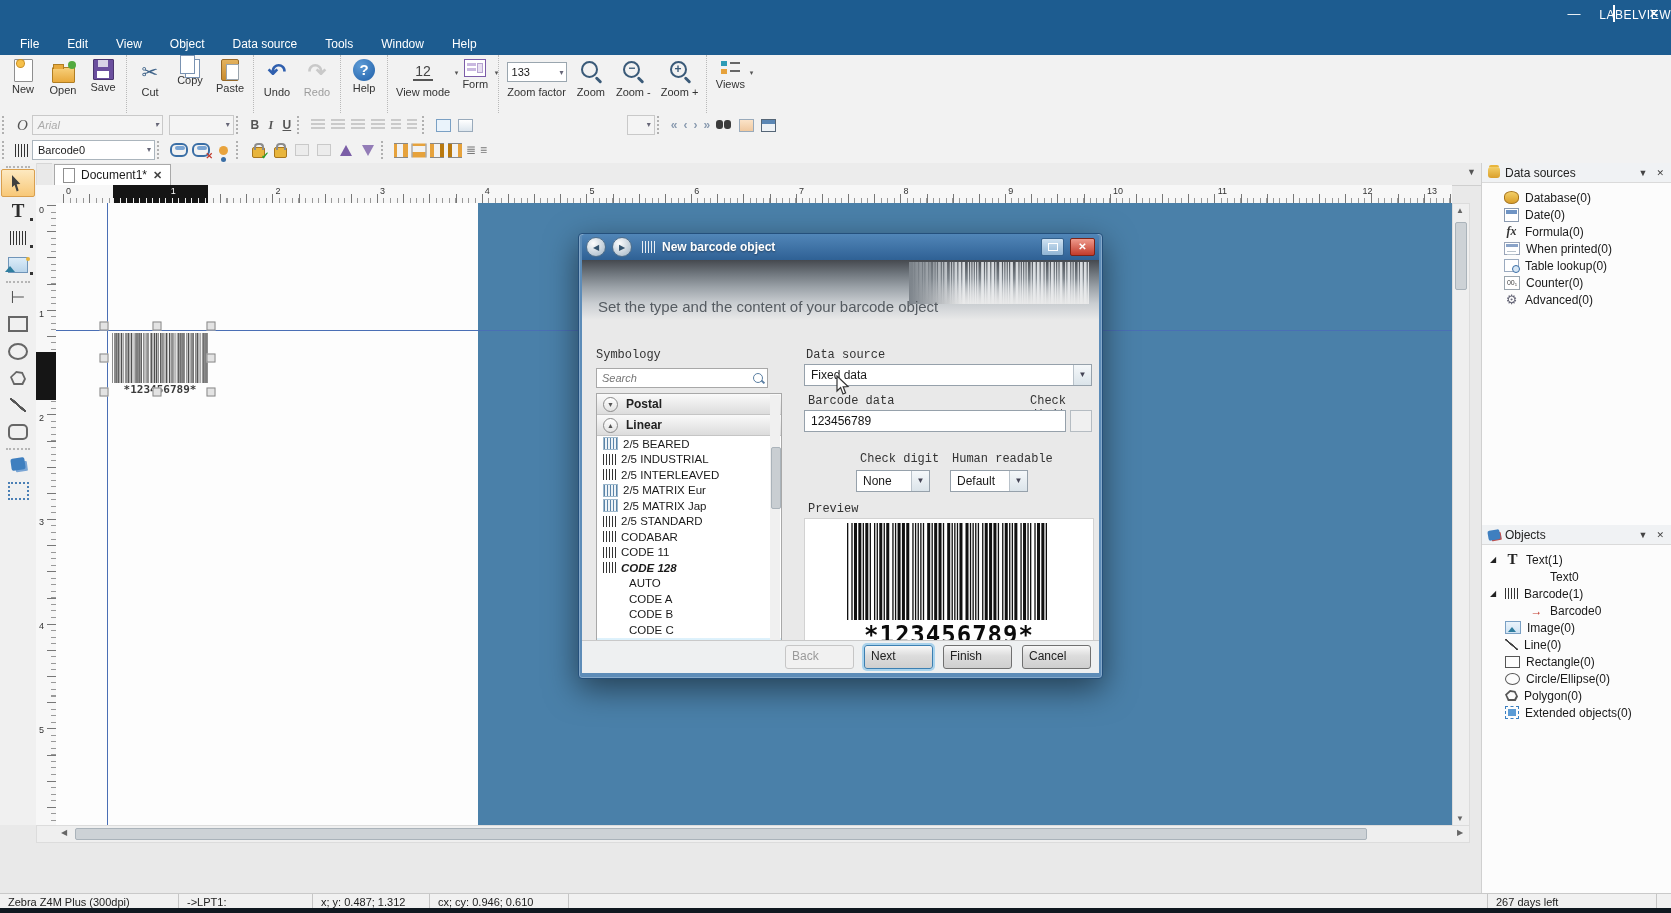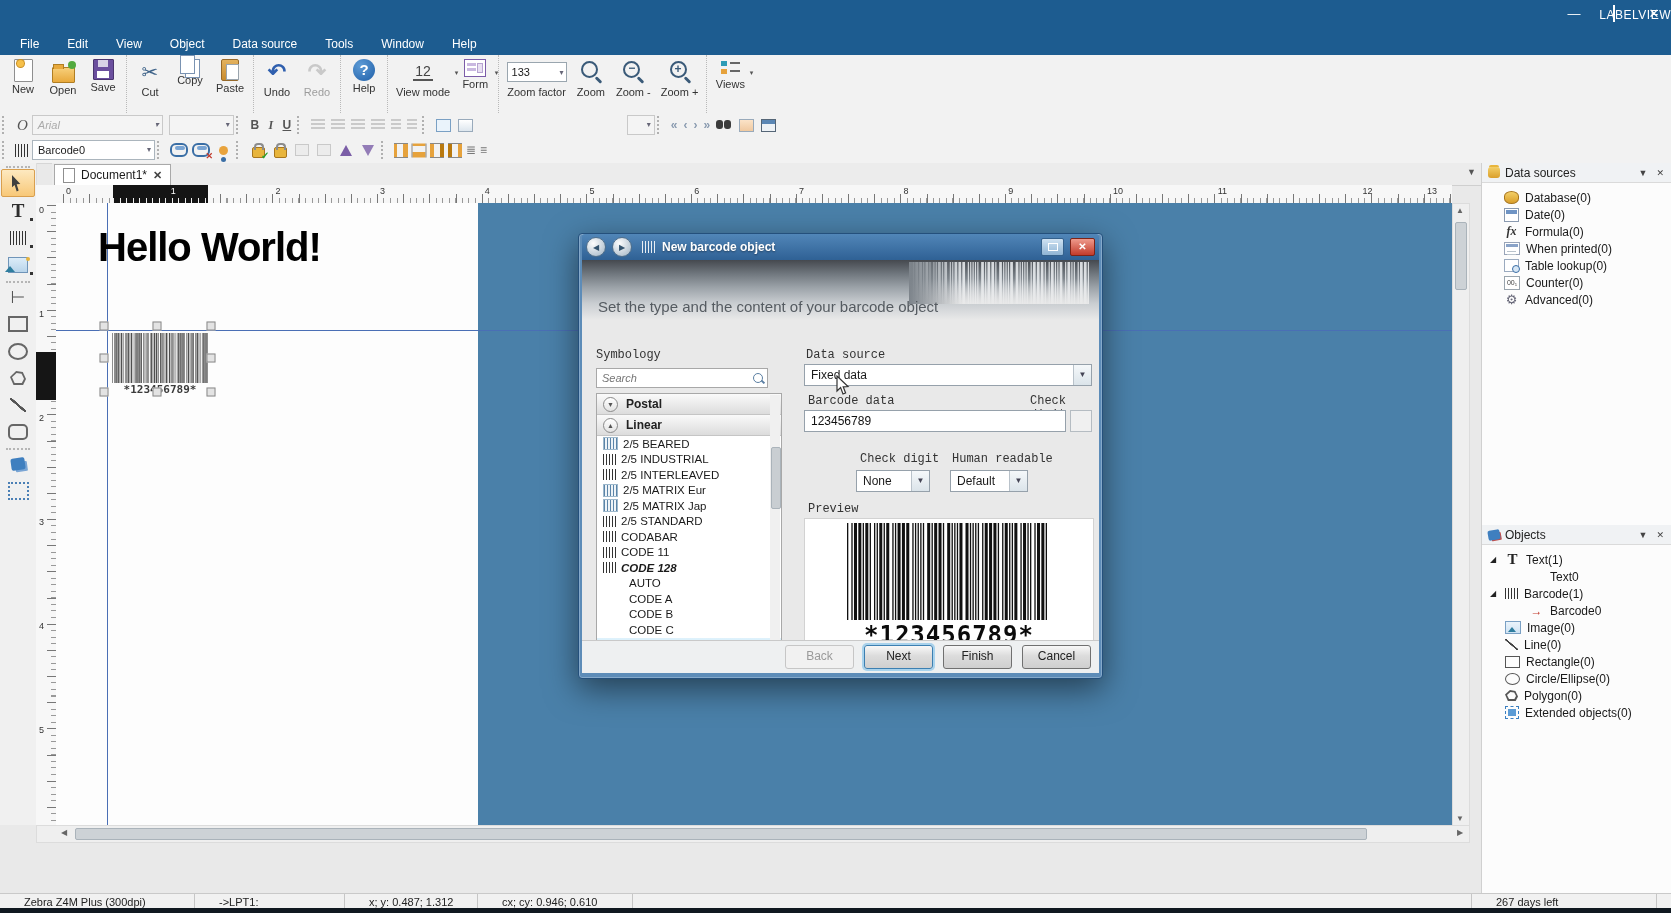--- a/index.html
+++ b/index.html
@@ -180,21 +180,21 @@
   .i-line{width:13px;height:11px;background:linear-gradient(to top right,transparent 44%,#444 46% 54%,transparent 56%);}
   .i-rectangle{width:13px;height:10px;border:1.5px solid #555;}
   .i-ellipse{width:13px;height:10px;border:1.5px solid #555;border-radius:50%;}
   .i-polygon{width:13px;height:11px;background:#555;clip-path:polygon(22% 100%,0 42%,38% 0,80% 8%,100% 58%,82% 100%);}
   .i-polygon::before{content:"";position:absolute;inset:2px;background:#fcfcfc;clip-path:polygon(22% 100%,0 42%,38% 0,80% 8%,100% 58%,82% 100%);}
   .i-extended{width:12px;height:11px;border:1px dashed #3a7fc1;}
   .i-extended::before{content:"";position:absolute;inset:2px;background:#5b9bd5;}
   .i-red-arrow::before{content:"→";color:#c0392b;font-weight:bold;font-size:12px;}
   
   .statusbar{left:0;top:893px;width:1671px;height:15px;background:#f1f1f1;border-top:1px solid #c9c9c9;display:flex;align-items:center;font-size:11px;color:#222;}
-  .sseg{height:100%;display:flex;align-items:center;border-right:1px solid #c6c6c6;padding-left:24px;}
+  .sseg{height:100%;display:flex;align-items:center;border-right:1px solid #c6c6c6;padding-left:8px;}
   .bstrip{left:0;top:908px;width:1671px;height:5px;background:#101820;}
   
   .dlg{left:578px;top:233px;width:525px;height:446px;background:#5d8cb8;border:1px solid #24507c;border-radius:4px;
        box-shadow:0 10px 32px rgba(0,0,0,.5),0 0 0 1px rgba(255,255,255,.25) inset;padding:0 3px 3px 3px;box-sizing:border-box;z-index:10;}
   .dlg-title{height:26px;display:flex;align-items:center;gap:6px;padding:0 4px;background:linear-gradient(#5186b8,#2f6195);border-radius:3px 3px 0 0;color:#fff;}
   .navball{width:18px;height:18px;border-radius:50%;background:radial-gradient(circle at 35% 30%,#fdfdfd,#9fb3c4);border:1px solid #51708c;color:#33536e;font-size:8px;display:flex;align-items:center;justify-content:center;}
   .dlg-bc-ico{width:14px;height:12px;background:repeating-linear-gradient(90deg,#e8eef4 0 1px,transparent 1px 3px);margin-left:4px;}
   .dlg-title-text{flex:1;font-size:12px;font-weight:bold;text-shadow:0 1px 2px rgba(0,0,0,.4);}
   .dlg-max{width:21px;height:16px;border-radius:2px;background:linear-gradient(#cfe2f2,#8fb4d4);border:1px solid #35618c;position:relative;}
   .dlg-max::before{content:"";position:absolute;left:6px;top:4px;width:8px;height:6px;border:1.5px solid #fff;}
@@ -222,21 +222,21 @@
   .symscroll .thumb{position:absolute;left:1px;top:52px;width:8px;height:60px;background:#c9ced2;border:1px solid #aab3ba;border-radius:2px;}
   .dcombo{position:absolute;height:22px;background:#fff;border:1px solid #96a1ab;box-sizing:border-box;font-size:12px;color:#1a1a1a;line-height:20px;padding-left:6px;}
   .dcombo .arr{position:absolute;right:0;top:0;width:17px;height:100%;border-left:1px solid #b9c2ca;background:linear-gradient(#f5f8fa,#dbe4ea);text-align:center;font-size:8px;color:#445;line-height:20px;}
   .dinput{position:absolute;height:22px;background:#fff;border:1px solid #96a1ab;box-sizing:border-box;}
   .dinput input{width:100%;height:100%;border:none;outline:none;font-size:12px;padding:0 6px;box-sizing:border-box;background:transparent;font-family:"Liberation Sans",sans-serif;color:#111;}
   .cd-box{position:absolute;width:22px;height:22px;background:#f0f0f0;border:1px solid #b5bcc2;box-sizing:border-box;}
   .preview-box{position:absolute;left:222px;top:258px;width:288px;height:145px;background:#fff;border:1px solid #d2d2d2;}
   .pv-bars{position:absolute;left:42px;top:4px;width:200px;height:97px;color:#111;}
   .pv-text{position:absolute;left:0;right:0;top:102px;text-align:center;font-family:"DejaVu Sans Mono",monospace;font-weight:bold;font-size:24px;letter-spacing:1px;color:#0b0b0b;}
   .dlg-footer{position:absolute;left:0;bottom:0;width:100%;height:33px;background:#eef0f1;border-top:1px solid #c9c9c9;display:flex;align-items:center;justify-content:flex-end;gap:10px;padding-right:8px;box-sizing:border-box;}
-  .dbtn{min-width:55px;height:22px;border-radius:3px;border:1px solid #707070;background:linear-gradient(#f8f8f8,#dcdcdc 45%,#cfcfcf);font-size:12px;color:#222;text-align:center;line-height:20px;padding:0 6px;}
+  .dbtn{min-width:55px;height:22px;border-radius:3px;border:1px solid #707070;background:linear-gradient(#f8f8f8,#dcdcdc 45%,#cfcfcf);font-size:12px;color:#222;line-height:20px;padding:0 6px;}
   .dbtn.f-disabled{color:#9a9a9a;background:#f1f1f1;border-color:#c6c6c6;opacity:1;filter:none;}
   .dbtn.f-default{box-shadow:0 0 0 2px #a8d2ec;border-color:#3c7fb1;}
   svg{display:block;}
   .mouse{left:836px;top:375px;z-index:20;}
 </style>
 </head>
 <body>
 
 <div id="app">
 
@@ -511,21 +511,20 @@
       <span class="vnum" style="top: 314px;">3</span>
       <span class="vnum" style="top: 418px;">4</span>
       <span class="vnum" style="top: 522px;">5</span>
       <span class="vnum" style="top: 626px;">6</span>
     </div>
 
   <div class="abs canvas">
     <div class="page"></div>
     <div class="guide-v"></div>
     <div class="guide-h"></div>
-    <div class="hello">Hello World!</div>
     <div class="cv-barcode">
       <div class="cv-bars">
           <svg width="100%" height="100%" viewBox="0 0 151.9 10" preserveAspectRatio="none">
             <rect x="0" y="0" width="1" height="10" fill="currentColor"></rect>
             <rect x="3.3" y="0" width="1" height="10" fill="currentColor"></rect>
             <rect x="5.3" y="0" width="2.3" height="10" fill="currentColor"></rect>
             <rect x="8.6" y="0" width="2.3" height="10" fill="currentColor"></rect>
             <rect x="11.899999999999999" y="0" width="1" height="10" fill="currentColor"></rect>
             <rect x="13.899999999999999" y="0" width="2.3" height="10" fill="currentColor"></rect>
             <rect x="17.2" y="0" width="1" height="10" fill="currentColor"></rect>

